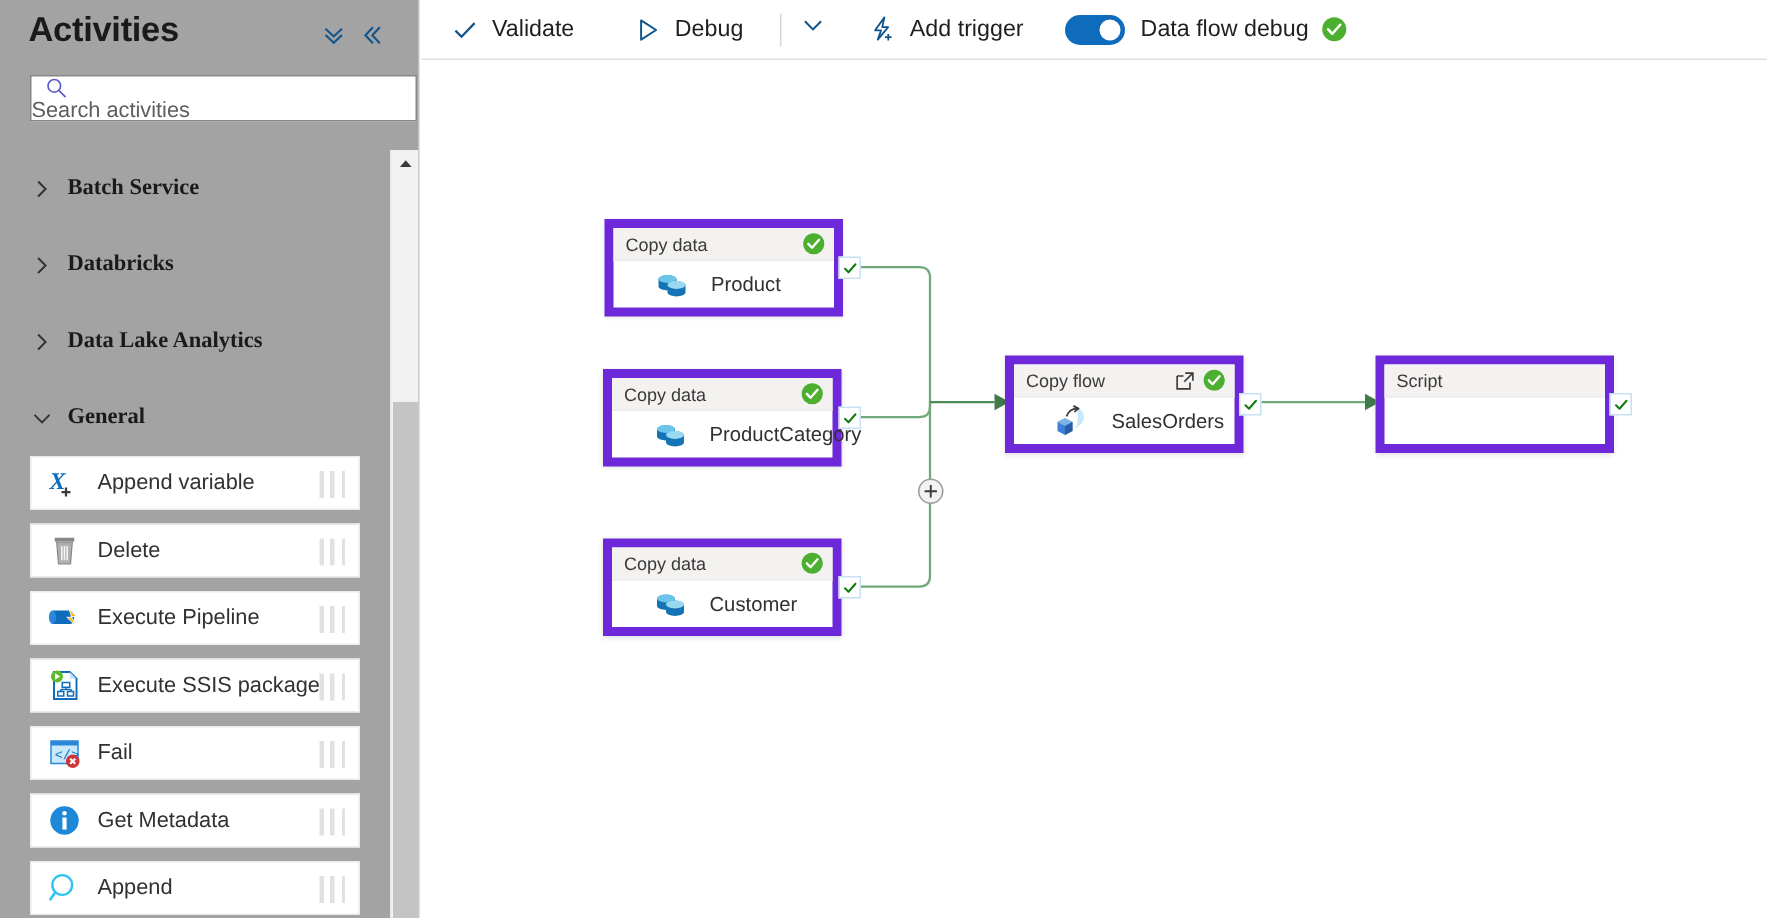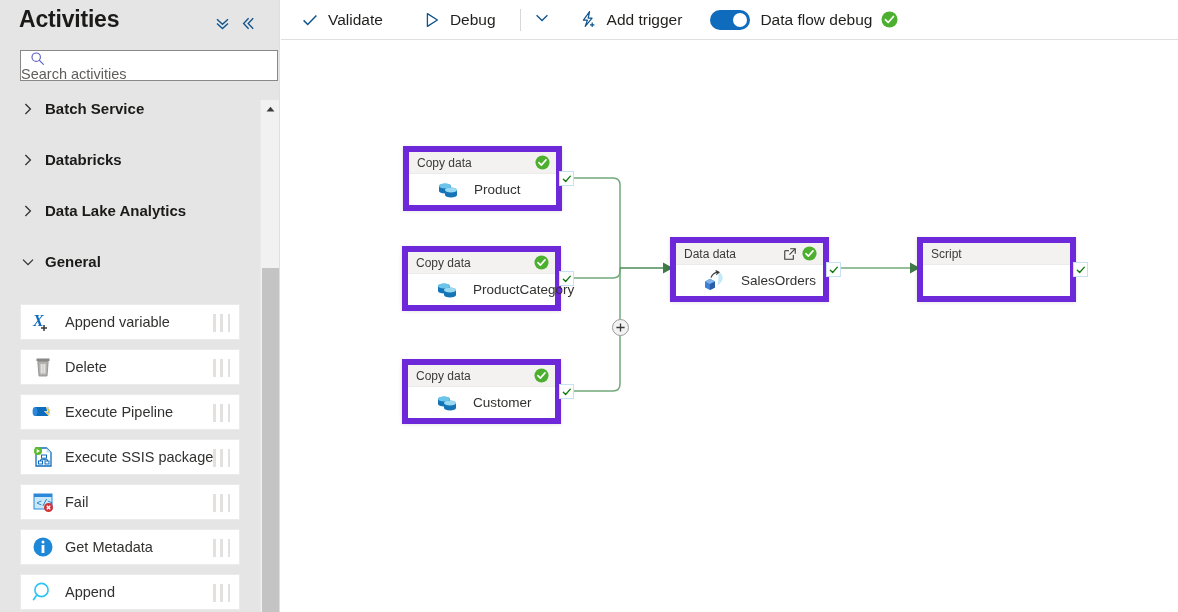--- a/index.html
+++ b/index.html
@@ -8,21 +8,21 @@
     background:#ffffff;
     font-family:"Liberation Sans", sans-serif;
     color:#201f1e;
     -webkit-font-smoothing:antialiased;
   }
   .app{position:relative;width:1178px;height:612px;}
 
   
   .sidebar{
     position:absolute;left:0;top:0;width:280px;height:612px;
-    background:#e5e5e5;
+    background:#a3a3a3;
     border-right:1px solid #e1dfdd;
     box-sizing:border-box;
     overflow:hidden;
   }
   .sidebar-header{
     position:absolute;left:0;top:0;width:280px;height:46px;
   }
   .sidebar-title{
     position:absolute;left:19px;top:6px;
     font-size:23px;font-weight:bold;color:#1b1a19;letter-spacing:-0.2px;
@@ -47,22 +47,22 @@
     font-family:"Liberation Sans", sans-serif;font-size:14.5px;color:#323130;
     background:transparent;padding:0;
   }
   .search-input::placeholder{color:#605e5c;opacity:1;}
 
   .tree{
     position:absolute;left:0;top:100px;width:260px;height:512px;
     overflow:hidden;
   }
   .group{
-    position:relative;height:51px;display:flex;align-items:flex-start;
-    cursor:pointer;padding-left:19px;box-sizing:border-box;
+    position:relative;height:51px;display:flex;align-items:center;
+    cursor:pointer;padding-left:19px;box-sizing:border-box;font-family:Liberation Serif, serif;
   }
   .chev{
     width:18px;height:18px;display:flex;align-items:center;justify-content:center;
     color:#323130;margin-right:8px;flex:0 0 auto;
   }
   .group-label{font-size:15px;font-weight:bold;color:#1b1a19;}
 
   .act-item{
     position:relative;margin:0 20px 9px 20px;height:36px;
     border:1px solid #edebe9;background:#fff;box-sizing:border-box;
@@ -526,21 +526,21 @@
     </div>
 
     <div class="plus-btn" style="left:331px;top:278px;">
       <svg width="11" height="11" viewBox="0 0 11 11">
           <path d="M5.5 1.4 L5.5 9.6 M1.4 5.5 L9.6 5.5" stroke="#3b3a39" stroke-width="1.3"></path>
         </svg>
     </div>
 
     <div class="node" style="left:389px;top:196px;width:159px;height:65px;">
       <div class="node-head">
-        <span class="node-type">Data data</span>
+        <span class="node-type">Copy flow</span>
         <span class="head-ico">
           <svg width="14" height="14" viewBox="0 0 16 16">
             <path d="M2 4.2 L2 14 L11.8 14 L11.8 9.2" fill="none" stroke="#3b3a39" stroke-width="1.25"></path>
             <path d="M2 4.2 L6.8 4.2" fill="none" stroke="#3b3a39" stroke-width="1.25"></path>
             <path d="M8.2 2 L14 2 L14 7.8" fill="none" stroke="#3b3a39" stroke-width="1.25"></path>
             <path d="M7.4 8.6 L13.8 2.2" stroke="#3b3a39" stroke-width="1.25"></path>
           </svg>
         </span>
         <span class="head-ico">
           <svg width="15" height="15" viewBox="0 0 17 17">

